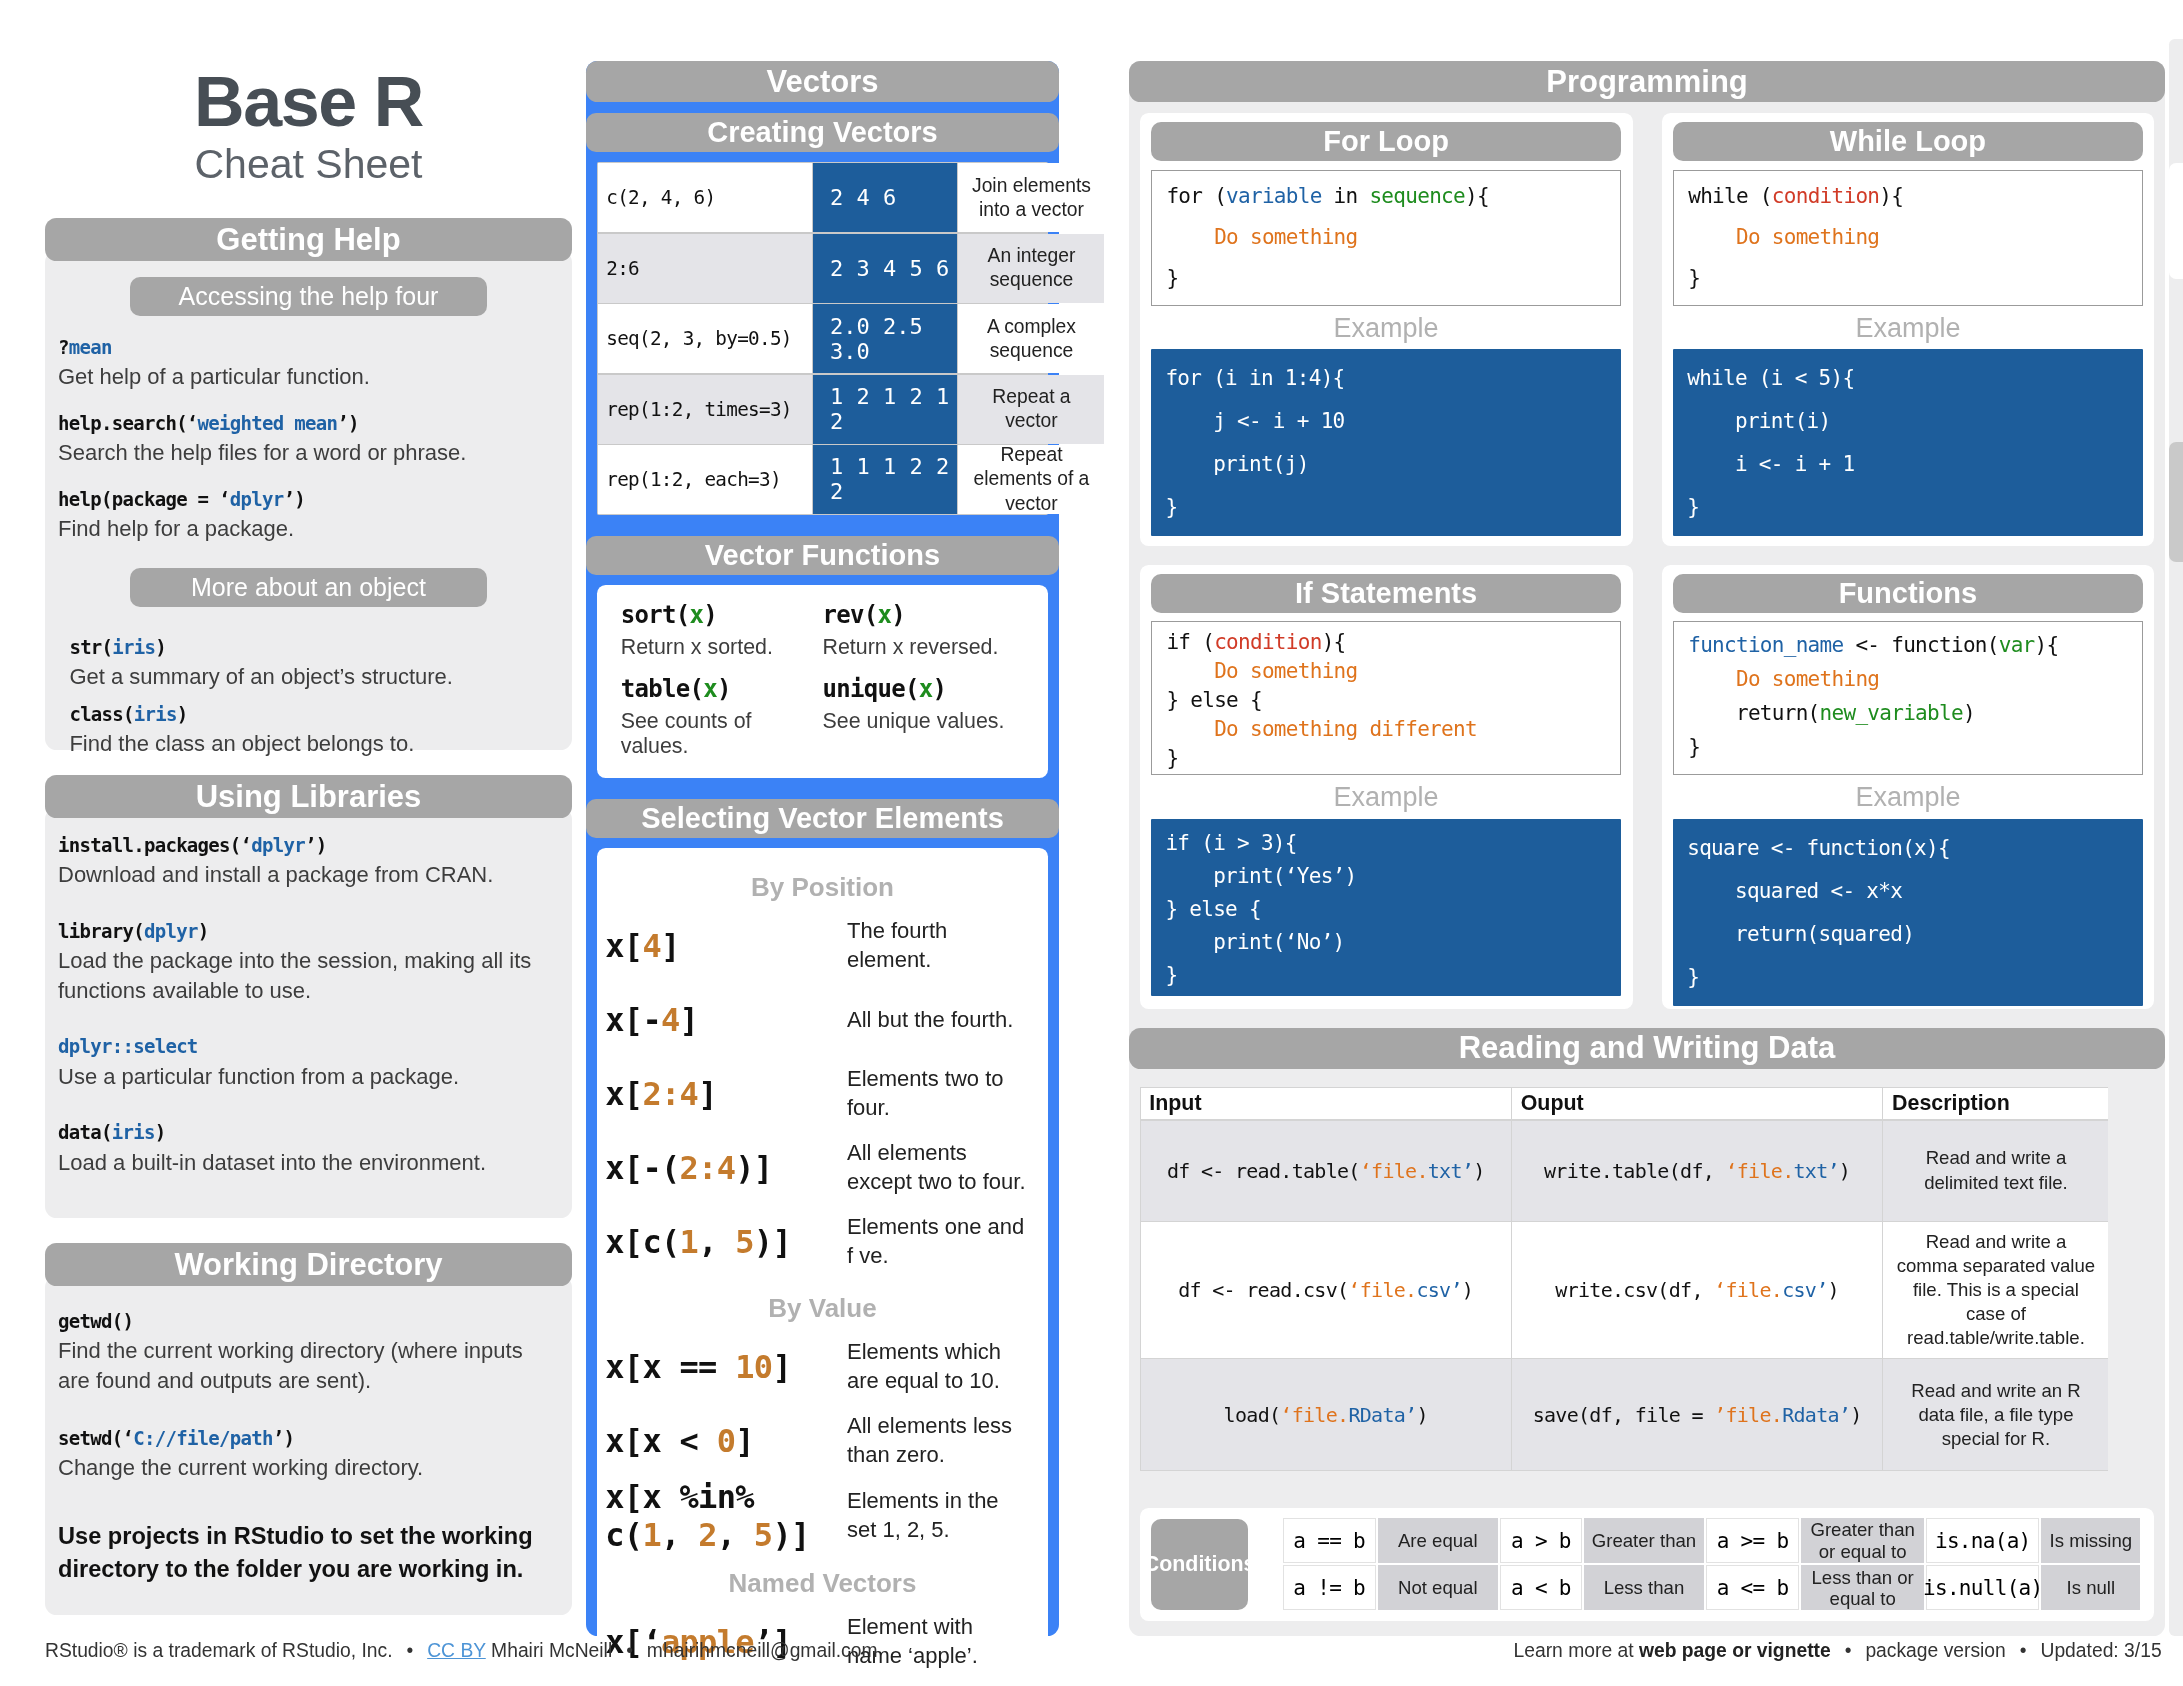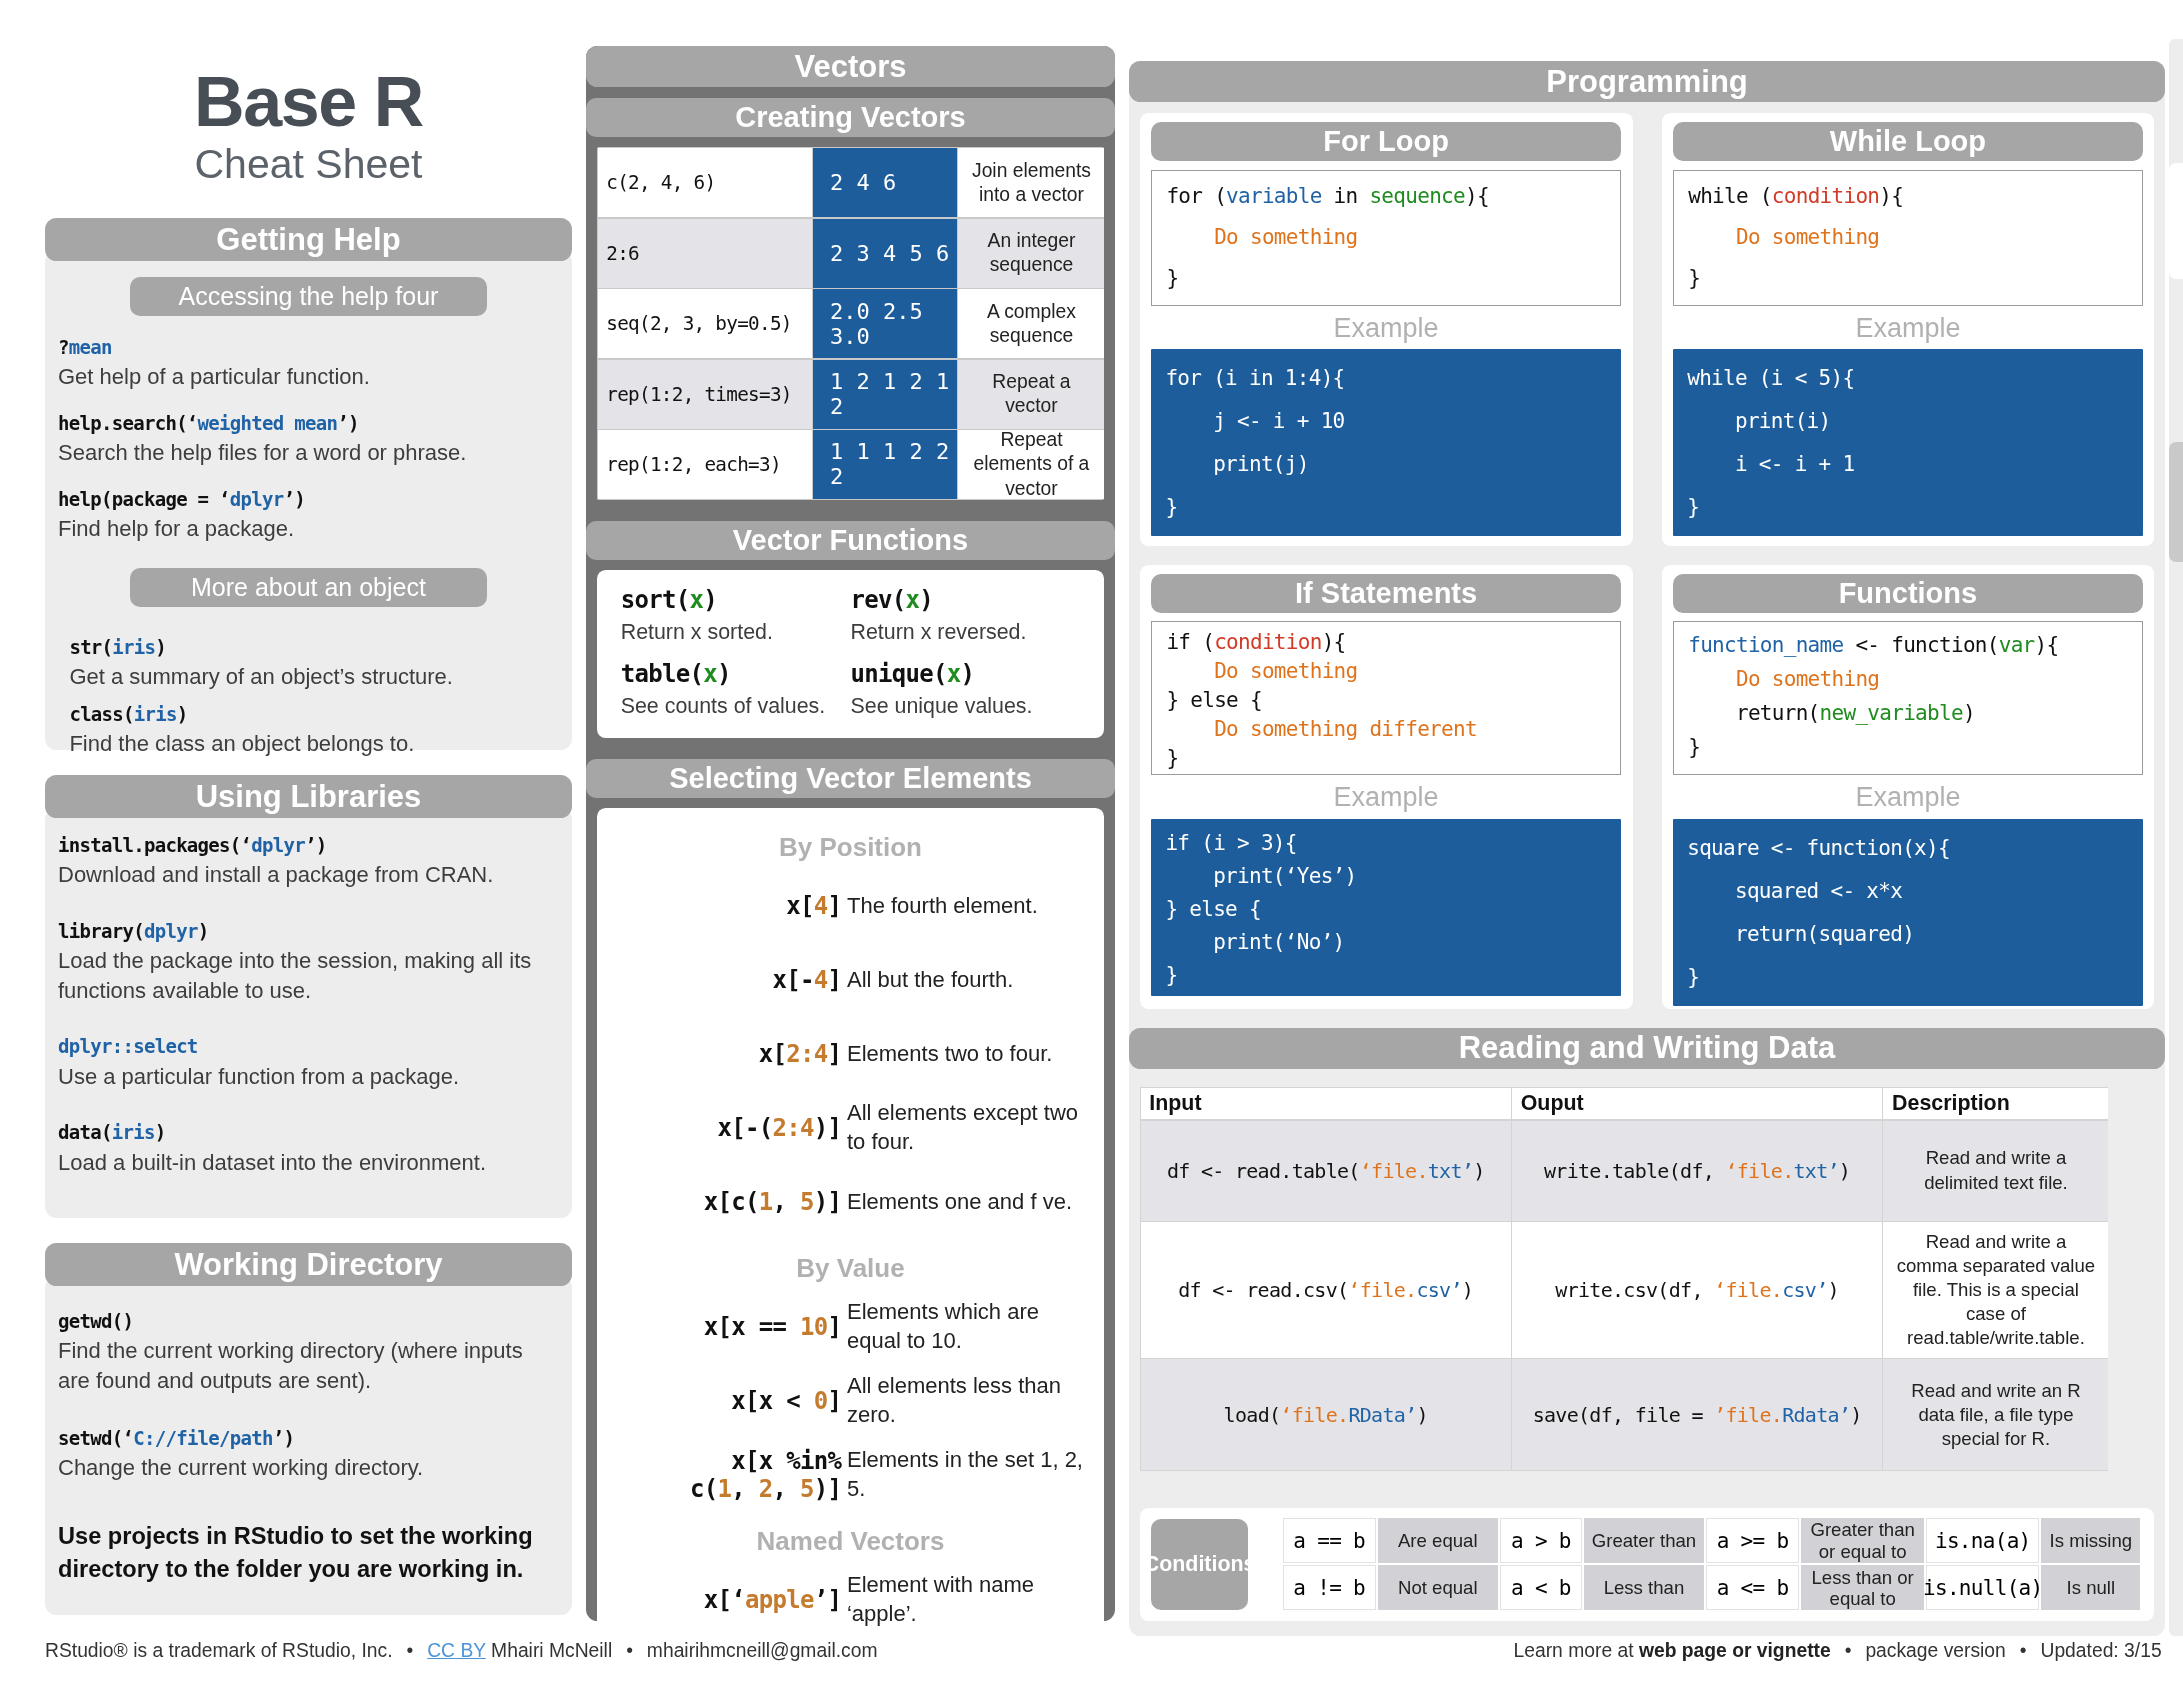--- a/index.html
+++ b/index.html
@@ -28,44 +28,44 @@
   
   .col-left { position:absolute; left:45px; top:0; width:527px; height:1687px; }
   .brand { position:absolute; left:0; top:66px; width:527px; text-align:center; }
   .brand-main { font-size:70px; font-weight:bold; color:#474e55; letter-spacing:-1.4px; line-height:1.05; }
   .brand-sub  { font-size:41px; color:#5c6269; margin-top:1.4px; }
   .sec-gh { top:218px; } .sec-gh .sec-panel { height:499px; }
   .sec-ul { top:775px; } .sec-ul .sec-panel { height:410px; }
   .sec-wd { top:1243px; } .sec-wd .sec-panel { height:339px; }
 
   
-  .col-mid { position:absolute; left:586px; top:46px; width:529px; height:1575px;
-             background:#737373; border-radius:11.4px; }
+  .col-mid { position:absolute; left:586px; top:61px; width:473px; height:1575px;
+             background:#3b82f6; border-radius:11.4px; }
   .big-bar { height:41px; font-size:31px; border-radius:11.4px; }
   .sub-bar { height:39px; font-size:29px; border-radius:10px; }
   .mid-sub { margin:11.4px 0 0; }
   .cv-table { display:grid; grid-template-columns:214px 144px 146px; grid-auto-rows:69px; gap:1.4px;
               background:#c9c9c9; border:1.4px solid #c9c9c9; margin:10px 10.7px 0; border-radius:1.4px; }
   .cv-code { background:#fff; font-family:"DejaVu Sans Mono",monospace; font-size:19.3px; letter-spacing:-0.7px;
              display:flex; align-items:center; padding-left:8.6px; color:#111; }
   .cv-result { background:#1d5d9b; color:#fff; font-family:"DejaVu Sans Mono",monospace; font-size:22px;
                display:flex; align-items:center; padding-left:17px; }
   .cv-desc { background:#fff; font-size:19.3px; color:#222; display:flex; align-items:center;
              justify-content:center; text-align:center; line-height:1.25; padding:0 7.1px; }
   .cv-alt .cv-code, .cv-alt .cv-desc { background:#e4e4e8; }
   .vf-bar { margin:21.4px 0 0; }
   .vf-panel { background:#fff; border-radius:8.6px; margin:10px 10.7px 0; padding:15.7px 24px 18.6px;
               display:grid; grid-template-columns:1fr 1fr; row-gap:15.7px; }
   .vf-code { font-family:"DejaVu Sans Mono",monospace; font-weight:bold; font-size:24px; letter-spacing:-0.7px; }
   .vf-desc { font-size:21.4px; color:#3d3d3d; margin-top:5.7px; }
   .sel-panel { background:#fff; border-radius:8.6px; margin:10px 10.7px 0; padding:10px 8.6px 18.6px; }
   .group-label { font-size:26px; font-weight:bold; color:#b1b1b1; text-align:center; margin:14.3px 0 5.7px; }
   .sel-row { display:grid; grid-template-columns:236px 1fr; min-height:74px; align-items:center; }
-  .sel-code { font-family:"DejaVu Sans Mono",monospace; font-weight:bold; font-size:24px;
-              letter-spacing:-0.7px; text-align:right; color:#111; white-space:pre; }
+  .sel-code { font-family:"DejaVu Sans Mono",monospace; font-weight:bold; font-size:32px;
+              letter-spacing:-0.7px; text-align:left; color:#111; white-space:pre; }
   .sel-desc { font-size:22px; color:#222; line-height:1.3; padding:0 5.7px; }
 
   
   .col-right { position:absolute; left:1129px; top:61px; width:1036px; height:1575px;
                background:#ededee; border-radius:11.4px; }
   .prog-row { display:flex; gap:29px; margin:11.4px 10.7px 0; }
   .prog-row2 { margin-top:18.6px; }
   .prog-panel { background:#fff; border-radius:8.6px; padding:8.6px 11.4px; width:493px; }
   .h606 { height:433px; } .h622 { height:444px; }
   .code-box { border:1.4px solid #9b9b9b; background:#fff; margin-top:8.6px; padding:5.7px 14.3px;

